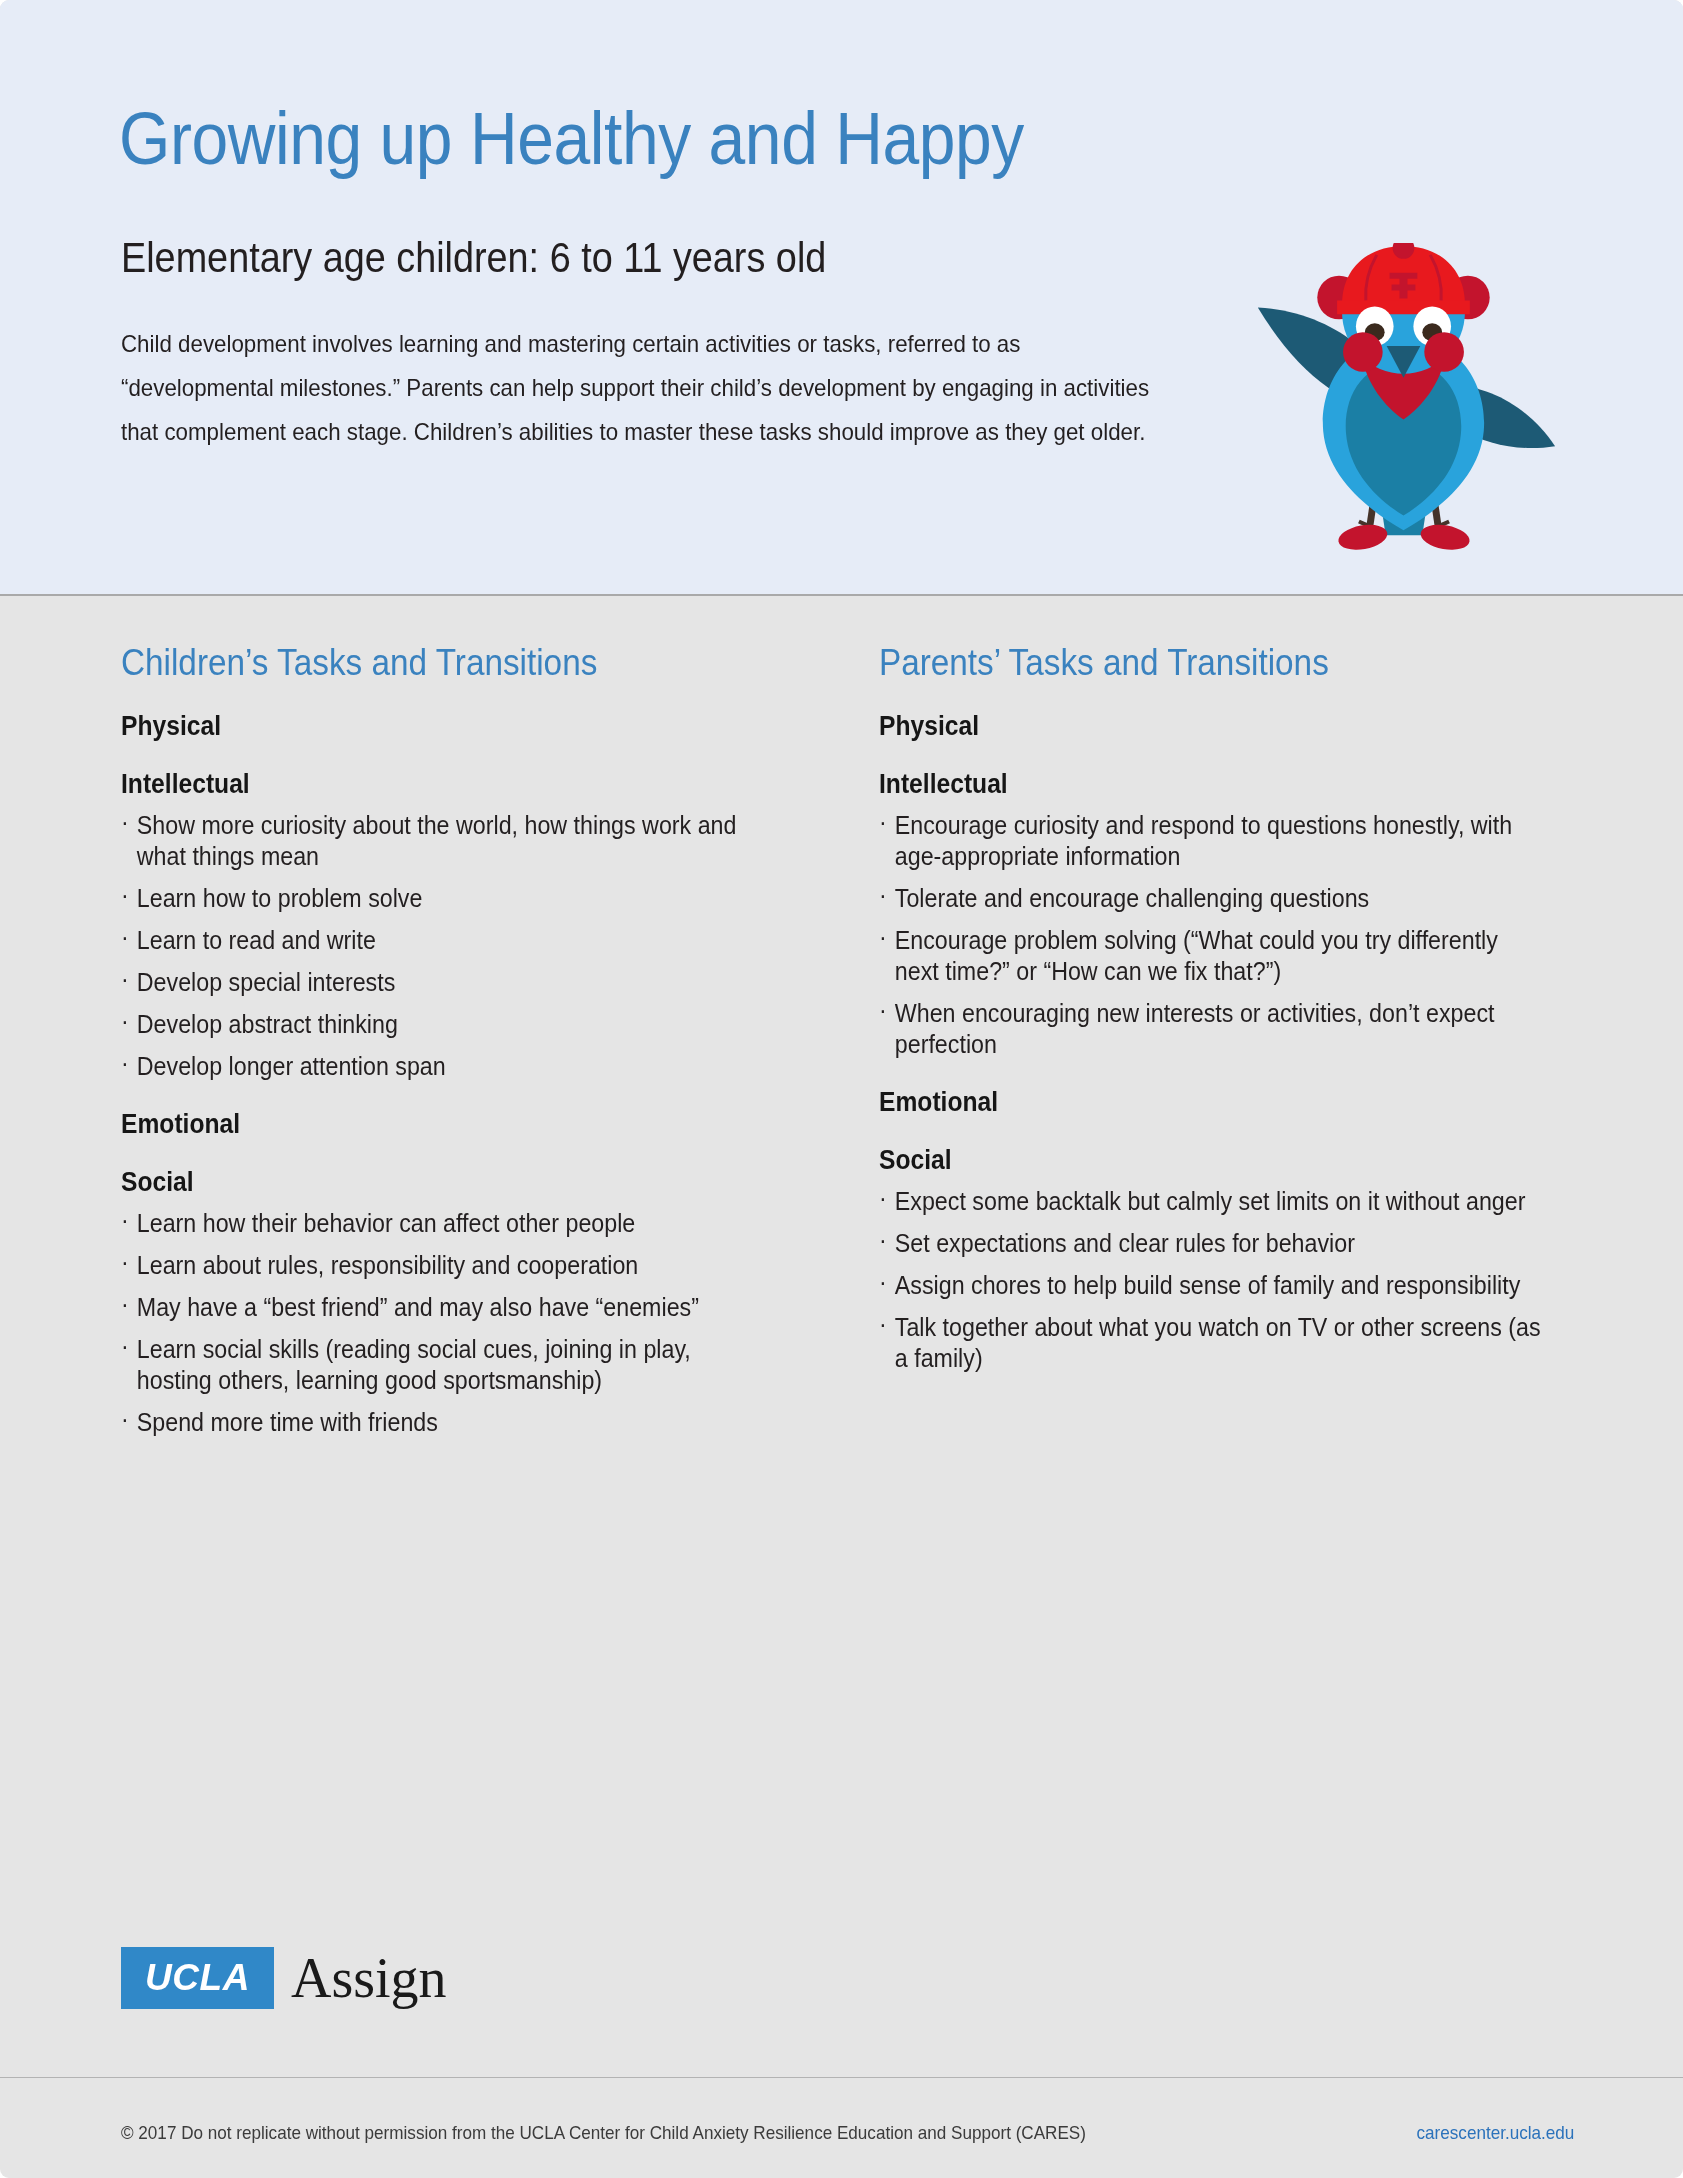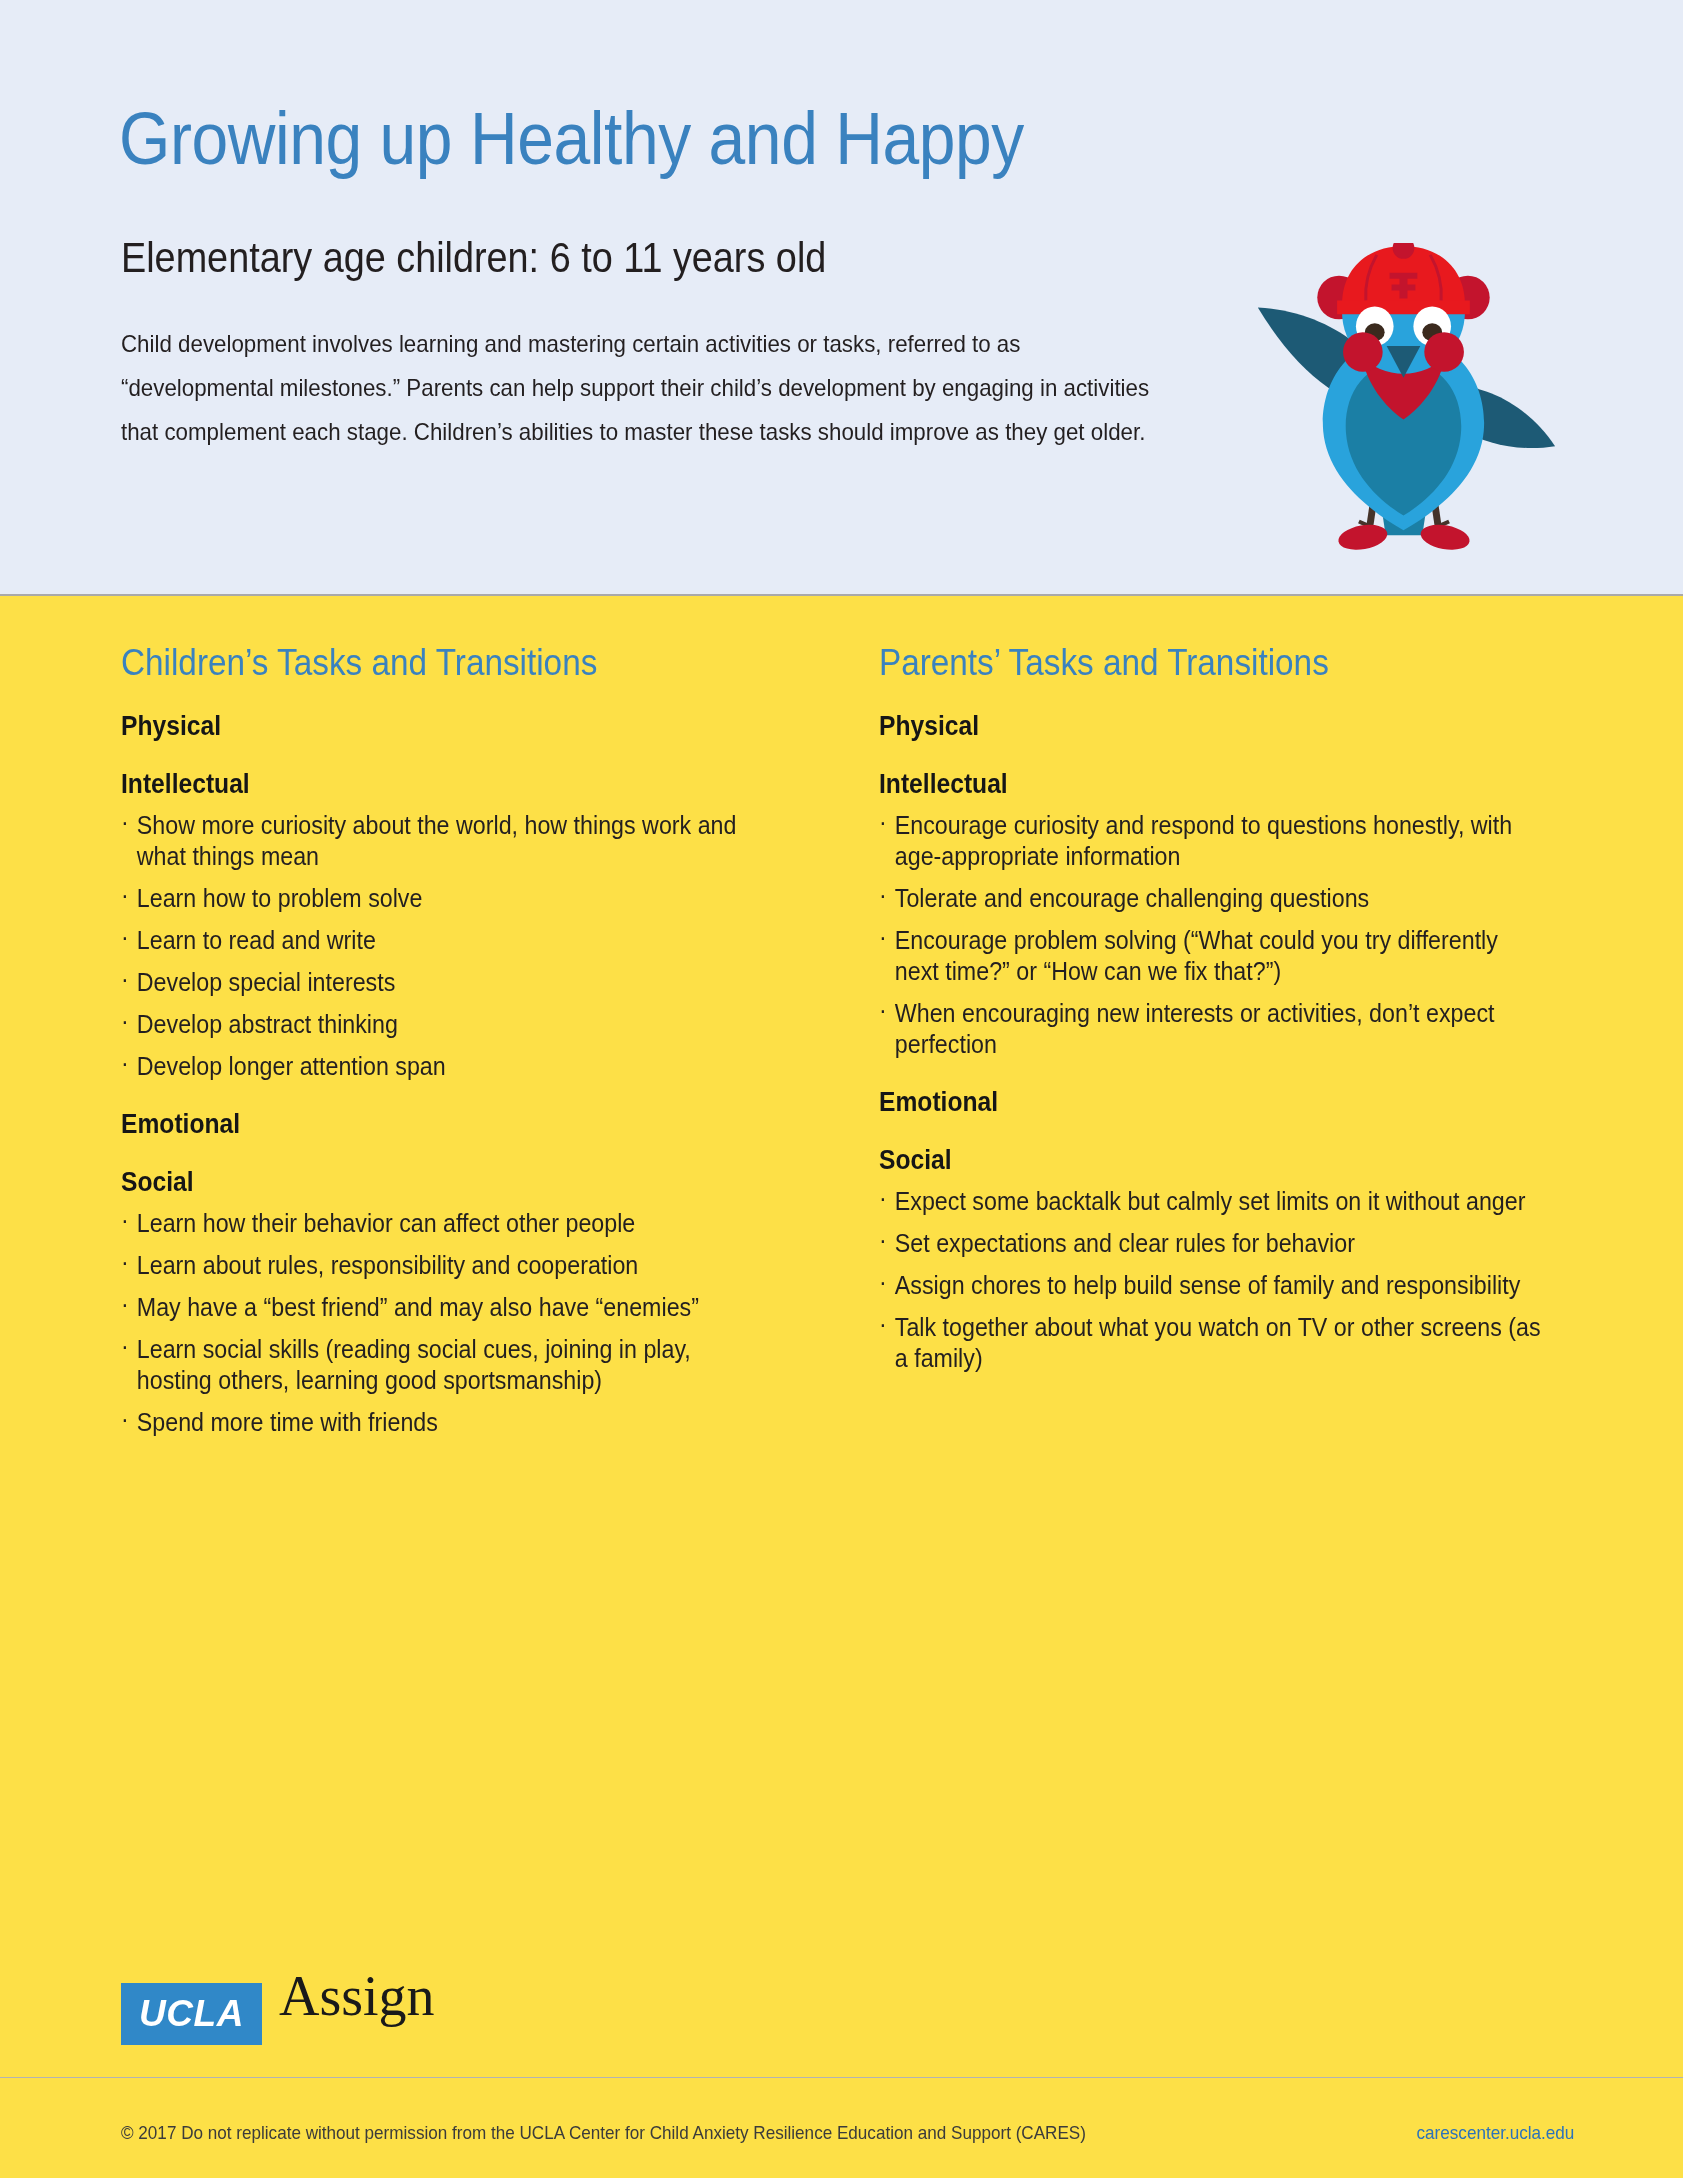--- a/index.html
+++ b/index.html
@@ -8,22 +8,23 @@
     width: 1683px;
     height: 2178px;
     background: #ffffff;
     font-family: "Liberation Sans", sans-serif;
   }
 
   .page {
     position: relative;
     width: 1683px;
     height: 2178px;
-    background: #fde047;
+    background: #e5e5e5;
     overflow: hidden;
+    border-radius: 9px;
   }
 
   
   .header-band {
     position: absolute;
     top: 0; left: 0;
     width: 1683px;
     height: 596px;
     background: #e6ecf7;
     border-bottom: 2px solid #a9a9a9;
@@ -136,26 +137,25 @@
   
   .logo {
     position: absolute;
     left: 121px;
     top: 1947px;
     display: flex;
     align-items: center;
   }
   .logo-box {
     background: #3088c8;
-    width: 141px;
+    width: 153px;
     height: 62px;
     display: flex;
     align-items: center;
     justify-content: center;
-    margin-top: 36px;
   }
   .logo-ucla {
     color: #ffffff;
     font-size: 37px;
     font-weight: bold;
     font-style: italic;
     letter-spacing: 0.5px;
     font-family: "Liberation Sans", sans-serif;
   }
   .logo-health {

